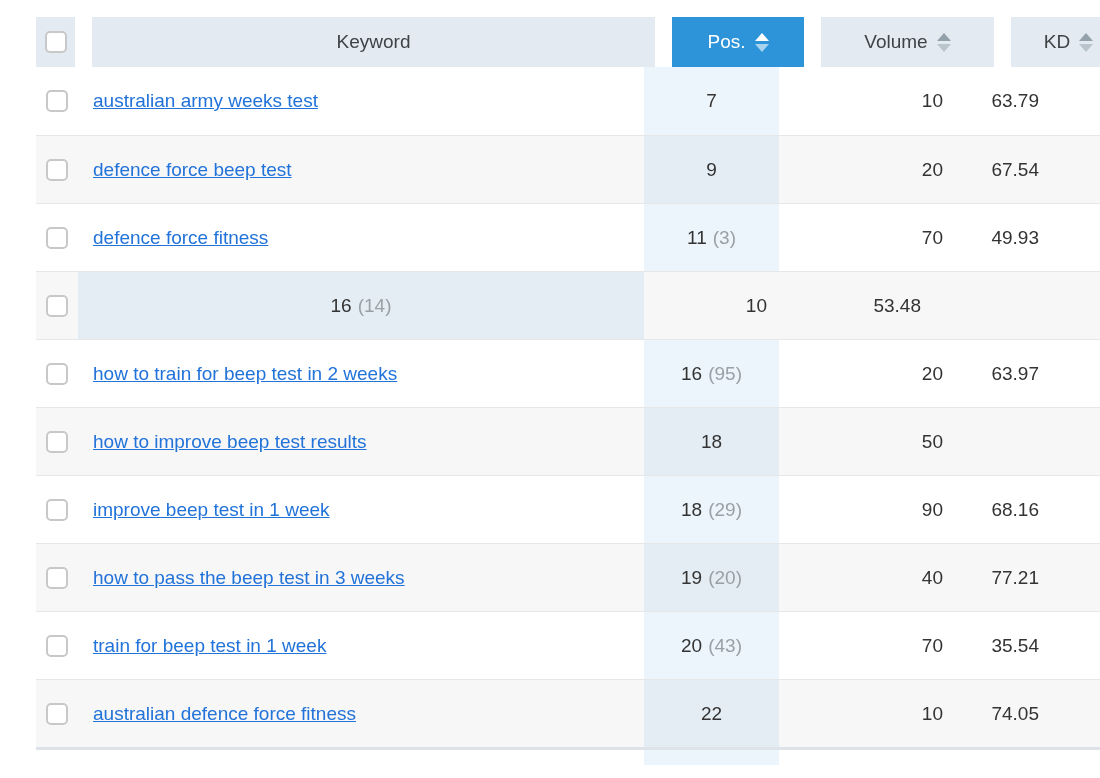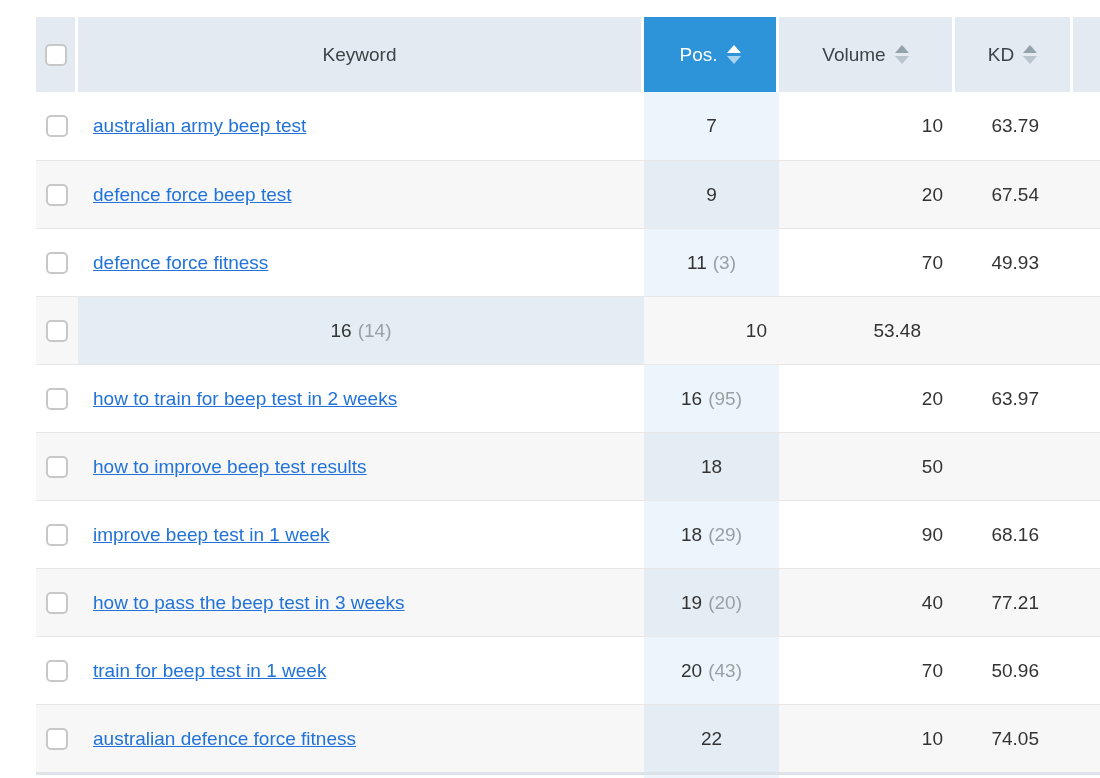--- a/index.html
+++ b/index.html
@@ -27,21 +27,21 @@
     font-family:"Liberation Sans", sans-serif;
     -webkit-font-smoothing:antialiased;
   }
   .table-wrap{margin-left:36px;width:1064px;}
   .grid-row{
     display:grid;
     grid-template-columns:42px 566px 135px 176px 118px 1fr;
     align-items:stretch;
   }
   
-  .thead{margin-top:17px;height:75px;}
+  .thead{margin-top:17px;height:50px;gap:14px;}
   .th{
     background:var(--header-bg);
     margin-right:3px;
     display:flex;align-items:center;justify-content:center;
     font-size:19px;color:var(--header-text);
   }
   .th:last-child{margin-right:0;}
   .th-pos{
     background:var(--accent);
     color:var(--accent-text);
@@ -113,21 +113,21 @@
     <div class="th th-extra"></div>
   </div>
 
   <div class="tbody">
 
       <div class="row grid-row first">
         <div class="cell c-check">
           <span class="checkbox"></span>
         </div>
         <div class="cell c-keyword">
-          <a class="kw">australian army beep test</a>
+          <a class="kw">australian army weeks test</a>
         </div>
         <div class="cell c-pos">
           <span class="pos-num">7</span>
 
         </div>
         <div class="cell c-volume">
           <span>10</span>
         </div>
         <div class="cell c-kd">
           <span>63.79</span>
@@ -277,21 +277,21 @@
           <a class="kw">train for beep test in 1 week</a>
         </div>
         <div class="cell c-pos">
           <span class="pos-num">20</span>
           <span class="pos-diff">(43)</span>
         </div>
         <div class="cell c-volume">
           <span>70</span>
         </div>
         <div class="cell c-kd">
-          <span>50.96</span>
+          <span>35.54</span>
         </div>
         <div class="cell c-extra"></div>
       </div>
 
       <div class="row grid-row alt">
         <div class="cell c-check">
           <span class="checkbox"></span>
         </div>
         <div class="cell c-keyword">
           <a class="kw">australian defence force fitness</a>

